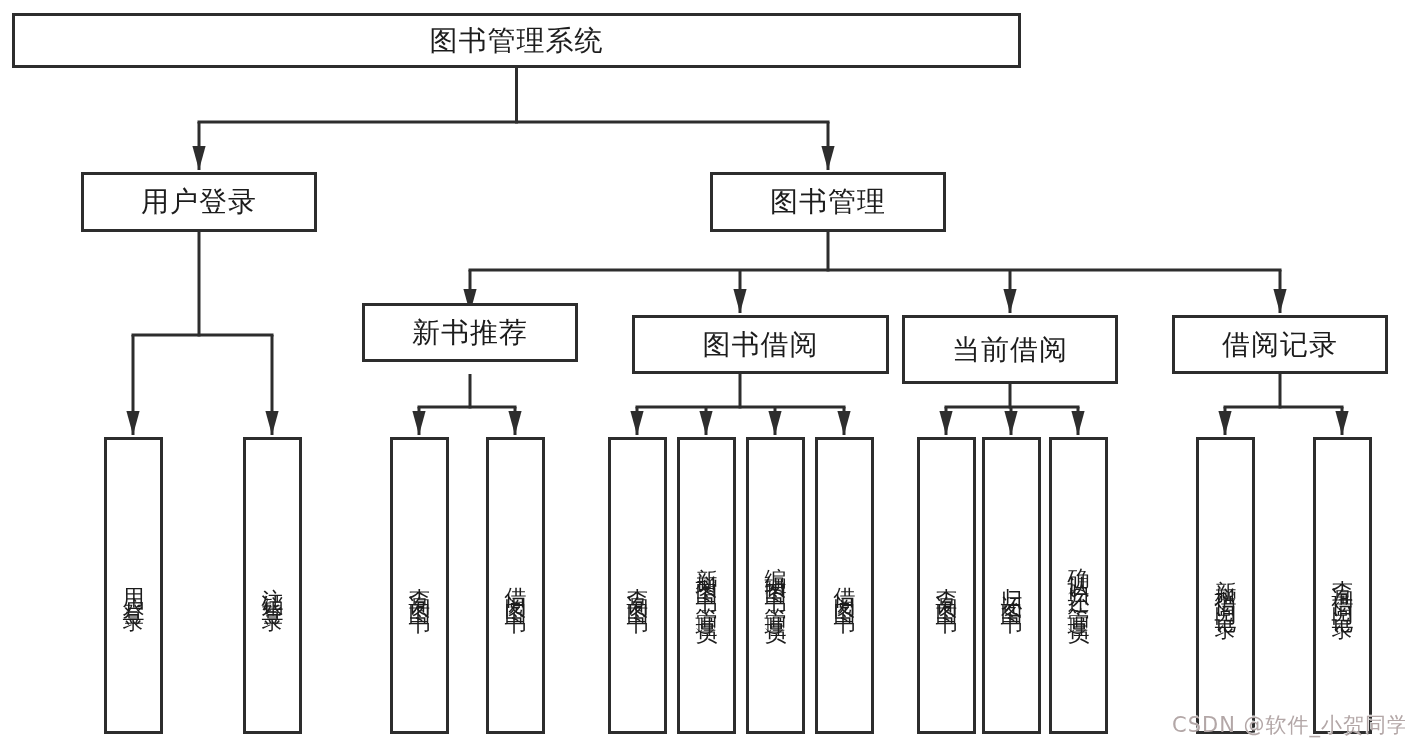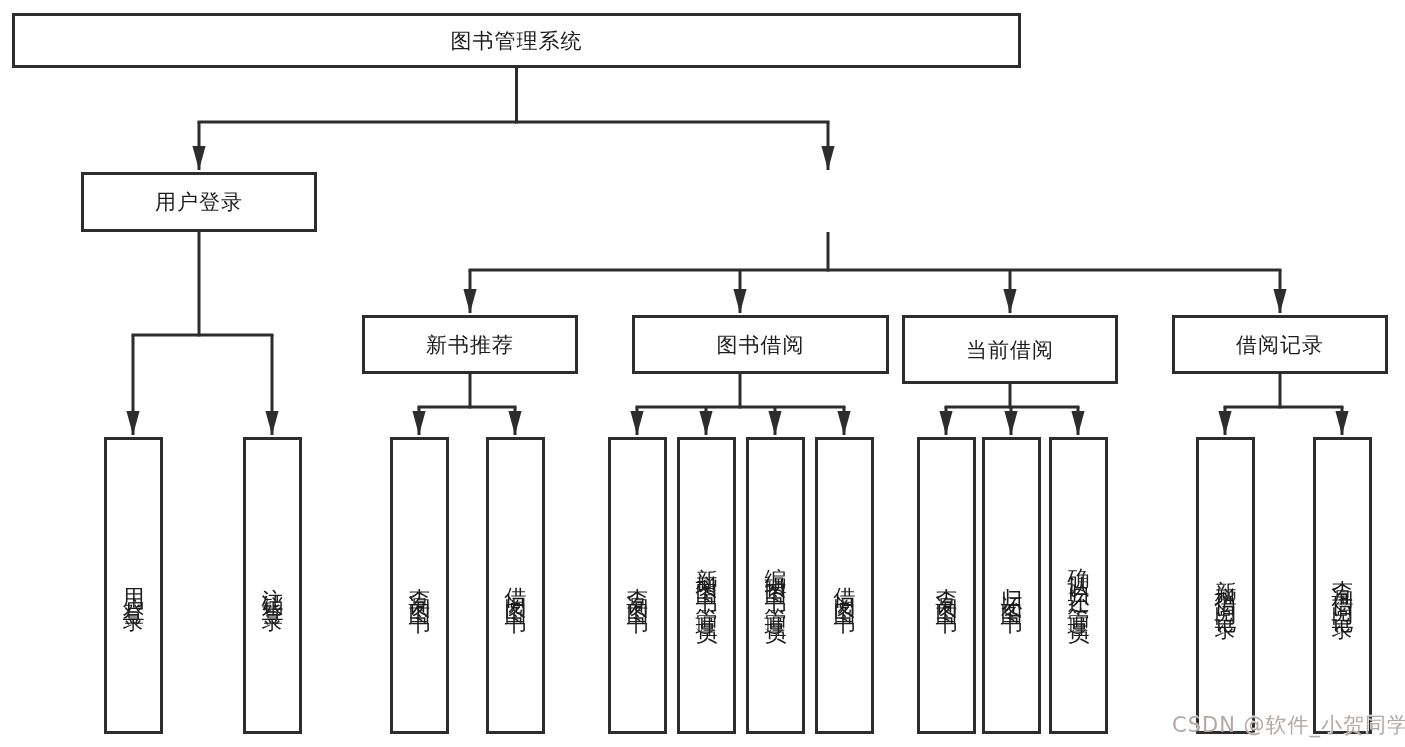--- a/index.html
+++ b/index.html
@@ -5,21 +5,21 @@
   html,body{margin:0;padding:0;background:#ffffff;}
   #stage{
     position:relative;width:1405px;height:747px;background:#ffffff;overflow:hidden;
     font-family:"DejaVu Sans","Liberation Sans",sans-serif;color:#1c1c1c;
   }
   #wires{position:absolute;left:0;top:0;width:1405px;height:747px;}
   .box{
     position:absolute;background:#ffffff;border:3px solid #2d2d2d;
     display:flex;align-items:center;justify-content:center;box-sizing:border-box;
   }
-  .box-h span{font-size:21px;letter-spacing:1px;white-space:nowrap;}
+  .box-h span{font-size:28px;letter-spacing:1px;white-space:nowrap;}
   .box-v span{
     writing-mode:vertical-lr;font-size:22px;letter-spacing:8px;line-height:1.1;
     white-space:nowrap;
   }
   #watermark{
     position:absolute;left:1156px;top:711px;font-size:21px;letter-spacing:1px;
     color:#b3a7a7;text-shadow:-1px -1px 0 rgba(255,255,255,0.85);
     white-space:nowrap;z-index:5;margin-left:16px;
   }
 </style>
@@ -78,22 +78,25 @@
     </g>
   </svg>
 
   <div class="box box-h" style="left:12px;top:13px;width:1009px;height:55px">
     <span>图书管理系统</span>
   </div>
 
   <div class="box box-h" style="left:81px;top:172px;width:236px;height:60px">
     <span>用户登录</span>
   </div>
+  <div class="box box-h" style="left:710px;top:172px;width:236px;height:60px">
+    <span>图书管理</span>
+  </div>
 
-  <div class="box box-h" style="left:362px;top:315px;width:216px;height:59px">
+  <div class="box box-h" style="left:362px;top:303px;width:216px;height:59px">
     <span>新书推荐</span>
   </div>
   <div class="box box-h" style="left:632px;top:315px;width:257px;height:59px">
     <span>图书借阅</span>
   </div>
   <div class="box box-h" style="left:902px;top:315px;width:216px;height:69px">
     <span>当前借阅</span>
   </div>
   <div class="box box-h" style="left:1172px;top:315px;width:216px;height:59px">
     <span>借阅记录</span>

